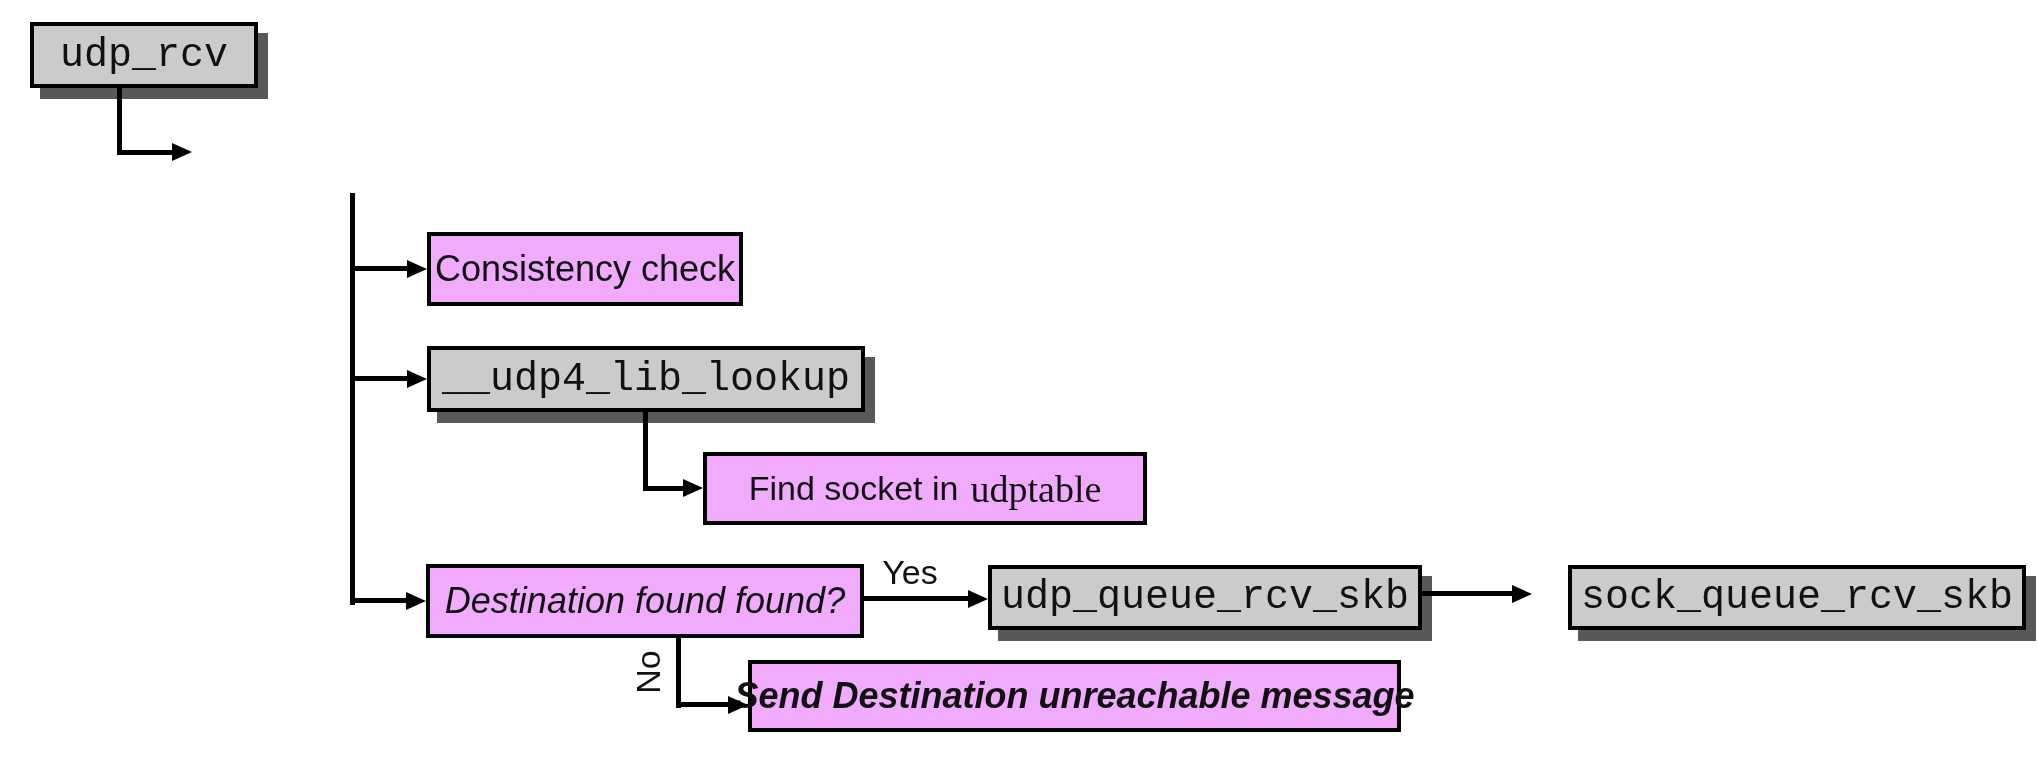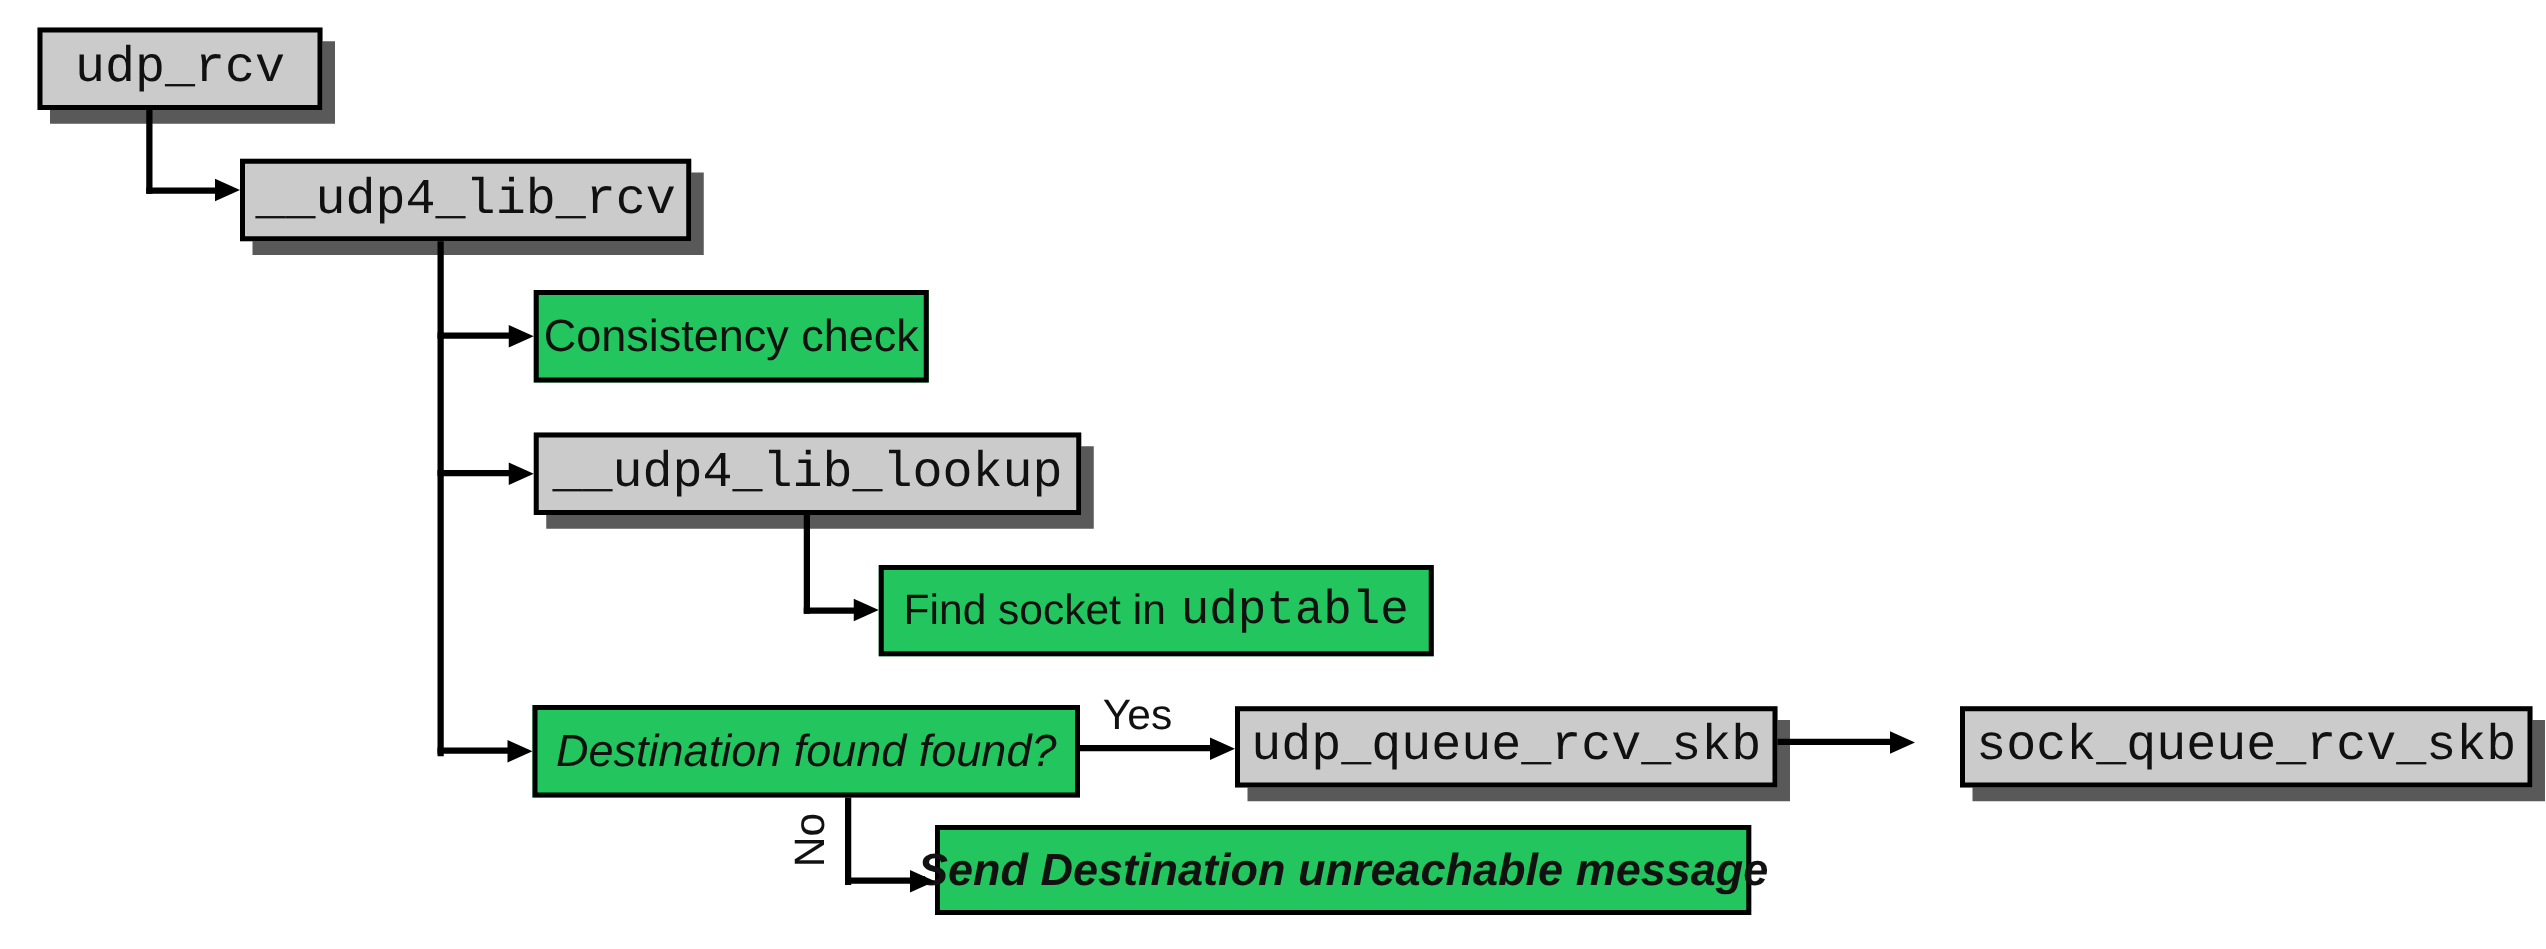--- a/index.html
+++ b/index.html
@@ -13,34 +13,34 @@
     color: #111111;
   }
   
   .box {
     position: absolute;
     box-sizing: border-box;
     display: flex;
     align-items: center;
     justify-content: center;
     border: 4px solid #000000;
-    background: #22c55e;
+    background: #f0abfc;
     white-space: nowrap;
   }
   .box.fn {
     background: #cbcbcb;
     box-shadow: 10px 11px 0 0 #595959;
     font-family: "Liberation Mono", "DejaVu Sans Mono", monospace;
     font-size: 40px;
   }
   .box.action { font-size: 36px; }
   .box.italic { font-style: italic; font-size: 36px; }
   .mixed-sans { font-size: 34px; }
   .mixed-mono {
-    font-family: Liberation Mono, monospace;
+    font-family: Liberation Serif, serif;
     font-size: 38px;
     margin-left: 12px;
   }
   
   #n-udp-rcv        { left: 30px;   top: 22px;  width: 228px; height: 66px; }
   #n-udp4-lib-rcv   { left: 192px;  top: 127px; width: 361px; height: 66px; }
   #n-consistency    { left: 427px;  top: 232px; width: 316px; height: 74px; }
   #n-udp4-lib-lookup{ left: 427px;  top: 346px; width: 438px; height: 66px; justify-content: center; }
   #n-find-socket    { left: 703px;  top: 452px; width: 444px; height: 73px; text-align: center; }
   #n-destination    { left: 426px;  top: 564px; width: 438px; height: 74px; }
@@ -101,23 +101,20 @@
 </style>
 </head>
 <body>
 
 <div id="canvas">
 
   <div class="box fn" id="n-udp-rcv">
     <span>udp_rcv</span>
   </div>
 
-  <div class="box fn" id="n-udp4-lib-rcv">
-    <span>__udp4_lib_rcv</span>
-  </div>
 
   <div class="box action" id="n-consistency">
     <span>Consistency check</span>
   </div>
 
   <div class="box fn" id="n-udp4-lib-lookup">
     <span>__udp4_lib_lookup</span>
   </div>
 
   <div class="box action" id="n-find-socket">

